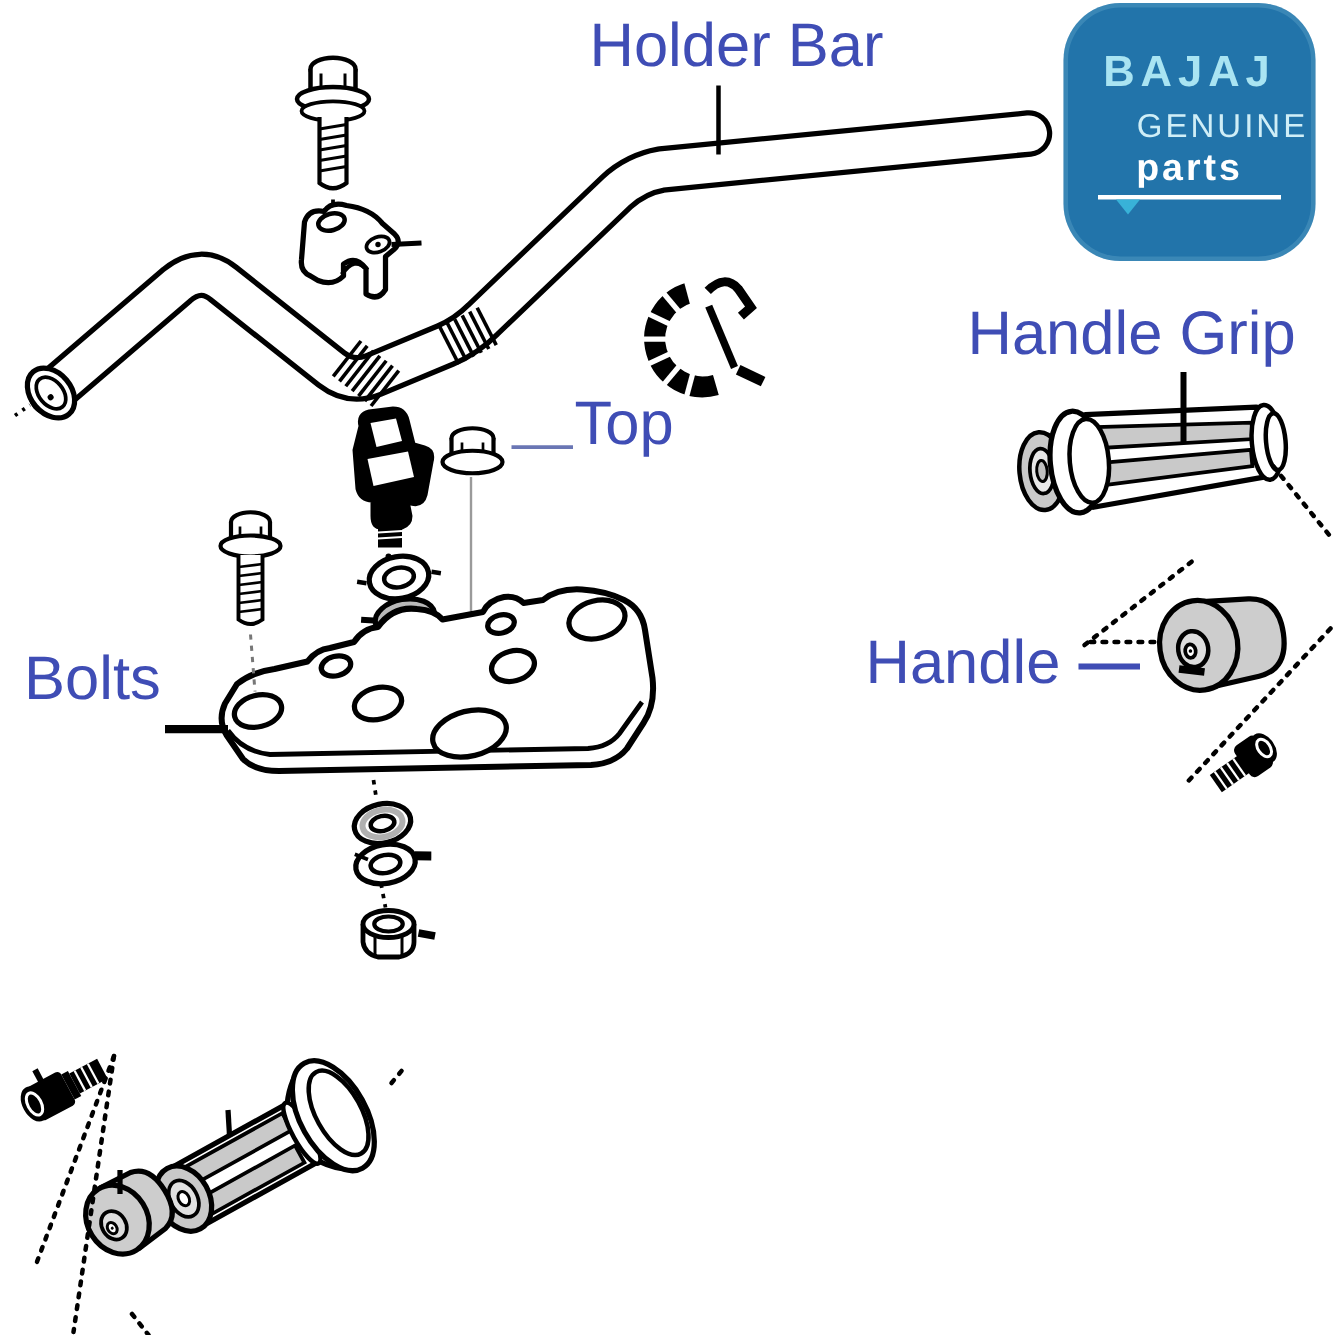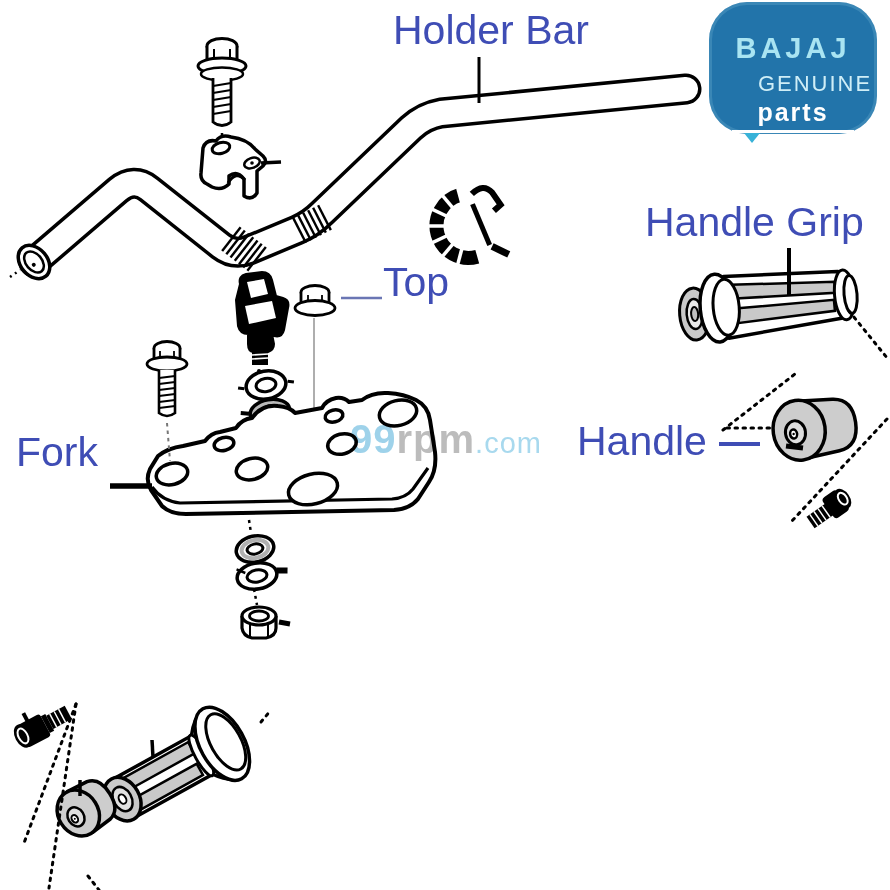--- a/index.html
+++ b/index.html
@@ -16,37 +16,36 @@
   #fork-holder-lbl .line{margin-bottom:19px;}
   #weights-lbl{left:577px;top:421px;}
   #weights-lbl .dash{color:#3f4db5;font-weight:bold;margin-left:12px;}
   
   #watermark{position:absolute;left:350px;top:417px;z-index:2;mix-blend-mode:multiply;
              font-weight:bold;font-size:40px;letter-spacing:1px;white-space:nowrap;}
   #watermark .wm1{color:#9ed2ea;}
   #watermark .wm2{color:#bcbcbc;}
   #watermark .wm3{color:#a8d9ee;font-size:29px;font-weight:normal;}
   
-  #badge{position:absolute;left:709px;top:2px;width:168px;height:132px;z-index:3;
+  #badge{position:absolute;left:709px;top:2px;width:168px;height:172px;z-index:3;
          background:#2274aa;border-radius:38px;text-align:center;
          box-shadow:inset 0 0 0 3px rgba(130,190,220,0.25);}
   #badge .brand{margin-top:30px;color:#a9e4f2;font-weight:bold;font-size:29px;letter-spacing:4px;}
   #badge .genuine{margin-top:6px;color:#cfeef7;font-size:22px;letter-spacing:2px;padding-left:44px;}
   #badge .parts{margin-top:1px;color:#ffffff;font-weight:bold;font-size:25px;letter-spacing:2px;}
   #badge .underline{position:relative;width:122px;height:3px;background:#ffffff;margin:3px auto 0;}
   #badge .chevron{position:absolute;left:12px;top:3px;width:0;height:0;
                   border-left:8px solid transparent;border-right:8px solid transparent;
                   border-top:10px solid #38b2d8;}
 </style>
 </head>
 <body>
 
 <div id="stage">
 
-  <div id="watermark"><span class="wm1">99</span><span class="wm2">rpm</span><span class="wm3">.com</span></div>
 
   <svg width="890" height="890" viewBox="0 0 890 890">
 
     <g>
       <path d="M 34 262 L 118 190 Q 134 177 149 189 L 221 246 Q 234 256 249 250 L 297 230 Q 311 224 322 213 L 411 128 Q 424 116 441 113 L 686 89" fill="none" stroke="#000" stroke-width="31" stroke-linecap="round" stroke-linejoin="round"></path>
       <path d="M 34 262 L 118 190 Q 134 177 149 189 L 221 246 Q 234 256 249 250 L 297 230 Q 311 224 322 213 L 411 128 Q 424 116 441 113 L 686 89" fill="none" stroke="#fff" stroke-width="24" stroke-linecap="round" stroke-linejoin="round"></path>
       <g transform="translate(244 249) rotate(38)">
         <line x1="-16" y1="-15" x2="-16" y2="15" stroke="#000" stroke-width="2.4"></line>
         <line x1="-10.7" y1="-15" x2="-10.7" y2="15" stroke="#000" stroke-width="2.4"></line>
         <line x1="-5.4" y1="-15" x2="-5.4" y2="15" stroke="#000" stroke-width="2.4"></line>
@@ -280,21 +279,21 @@
     <line x1="110" y1="486" x2="152" y2="486" stroke="#000" stroke-width="5.5"></line>
     <line x1="786" y1="446" x2="803" y2="448" stroke="#000" stroke-width="5"></line>
   </svg>
 
   <div class="lbl" id="handle-bar-lbl">Holder Bar</div>
   <div class="lbl" id="handle-grip-lbl">Handle Grip</div>
   <div class="lbl" id="top-bolts-lbl">
     <span class="line">Top</span>
   </div>
   <div class="lbl" id="fork-holder-lbl">
-    <span class="line">Fork</span>
+    <span class="line">Bolts</span>
   </div>
   <div class="lbl" id="weights-lbl">
     <span>Handle</span><span class="dash">—</span>
   </div>
 
   <div id="badge">
     <div class="brand">BAJAJ</div>
     <div class="genuine">GENUINE</div>
     <div class="parts">parts</div>
     <div class="underline">

